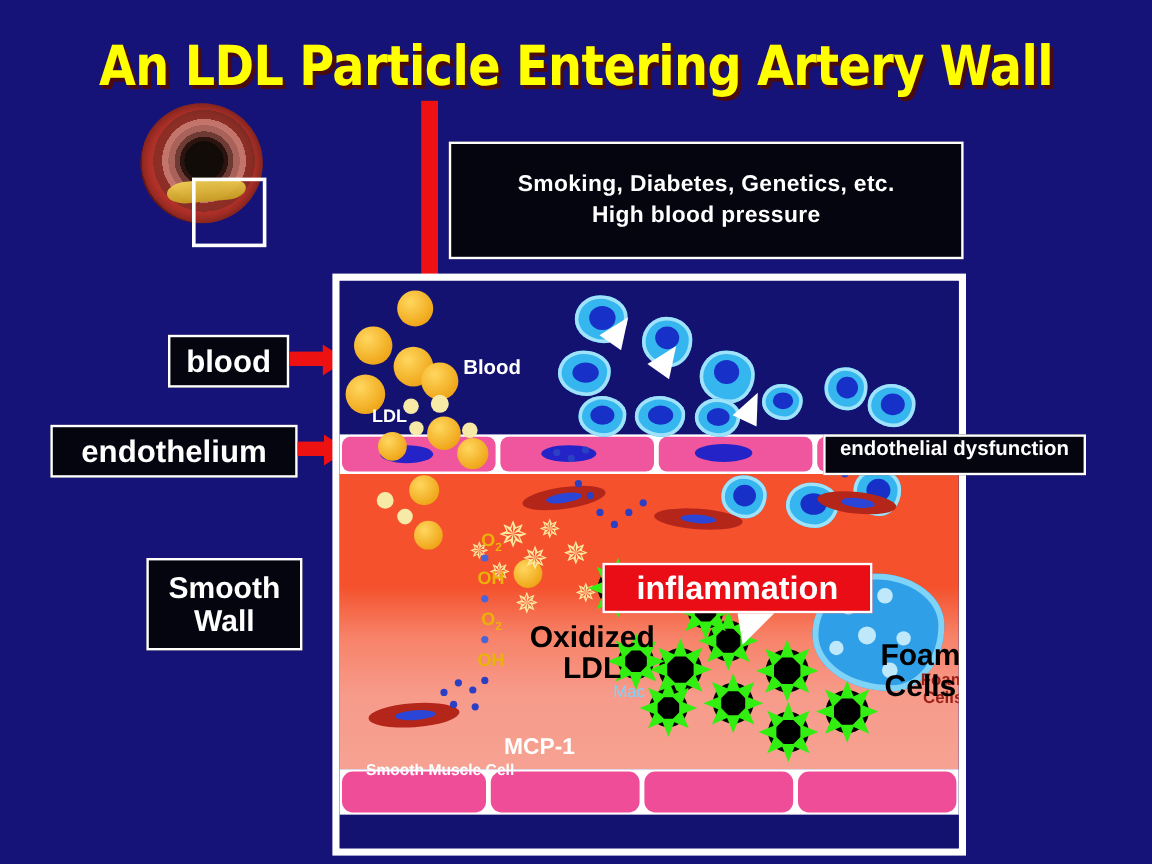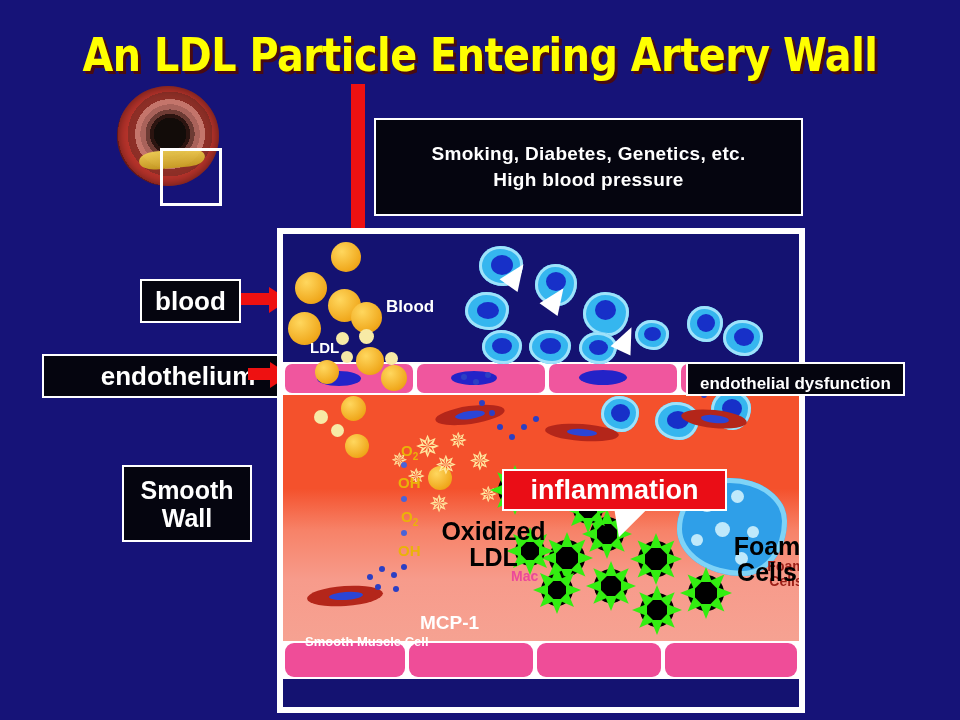--- a/index.html
+++ b/index.html
@@ -57,21 +57,21 @@
     border-top:32px solid #ee1111;
   }
 
   
   .callout{
     background:#05050f;border:2px solid #ffffff;color:#ffffff;
     display:flex;align-items:center;justify-content:center;
     font-weight:bold;text-align:center;
   }
   #label-blood{left:140px;top:279px;width:97px;height:40px;font-size:26px;}
-  #label-endothelium{left:42px;top:354px;width:202px;height:40px;font-size:26px;padding-left:33px;}
+  #label-endothelium{left:42px;top:354px;width:202px;height:40px;font-size:26px;}
   #label-artery-wall{left:122px;top:465px;width:126px;height:73px;font-size:25px;
     flex-direction:column;line-height:1.12;}
 
   
   .red-arrow-body{background:#ee1111;height:12px;}
   .red-arrow-head{
     width:0;height:0;border-top:13px solid transparent;
     border-bottom:13px solid transparent;border-left:20px solid #ee1111;
   }
   #blood-arrow-body{left:241px;top:293px;width:30px;}
@@ -145,32 +145,32 @@
   #lbl-monocytes{left:337px;top:22px;font-size:24px;font-weight:bold;color:#fff;
     position:absolute;white-space:nowrap;}
 
   #lbl-oxidized-ldl{position:absolute;left:143px;top:285px;width:135px;
     font-size:25px;font-weight:bold;color:#000;text-align:center;line-height:1.02;}
   #lbl-foam-cells{position:absolute;left:432px;top:300px;width:104px;
     font-size:25px;font-weight:bold;color:#000;text-align:center;line-height:1.02;}
   #lbl-foam-cells-small{position:absolute;left:463px;top:325px;width:80px;
     font-size:14px;font-weight:bold;color:#9b2018;text-align:center;line-height:1.05;}
   #lbl-macrophage{position:absolute;left:228px;top:334px;font-size:14px;
-    font-weight:bold;color:#ec4899;}
+    font-weight:normal;color:#7dd3fc;}
 
   
   .radical{position:absolute;color:#eab308;font-weight:bold;font-size:15px;}
   .radical sub{font-size:10px;}
   .radical-dot{position:absolute;width:6px;height:6px;border-radius:50%;background:#4a63d8;}
 
   
   #label-endothelial-dysfunction{
     left:686px;top:362px;height:30px;padding:0 12px;
     background:#05050f;border:2px solid #ffffff;color:#fff;
-    display:flex;align-items:flex-end;font-weight:bold;font-size:17px;white-space:nowrap;
+    display:flex;align-items:flex-start;font-weight:bold;font-size:17px;white-space:nowrap;
   }
   #label-inflammation{
     left:502px;top:469px;width:221px;height:38px;
     background:#ea0d16;border:2px solid #ffffff;color:#ffffff;
     display:flex;align-items:center;justify-content:center;
     font-weight:bold;font-size:27px;
   }
   #inflammation-arrow{
     left:607px;top:505px;width:0;height:0;
     border-left:17px solid transparent;border-right:17px solid transparent;

